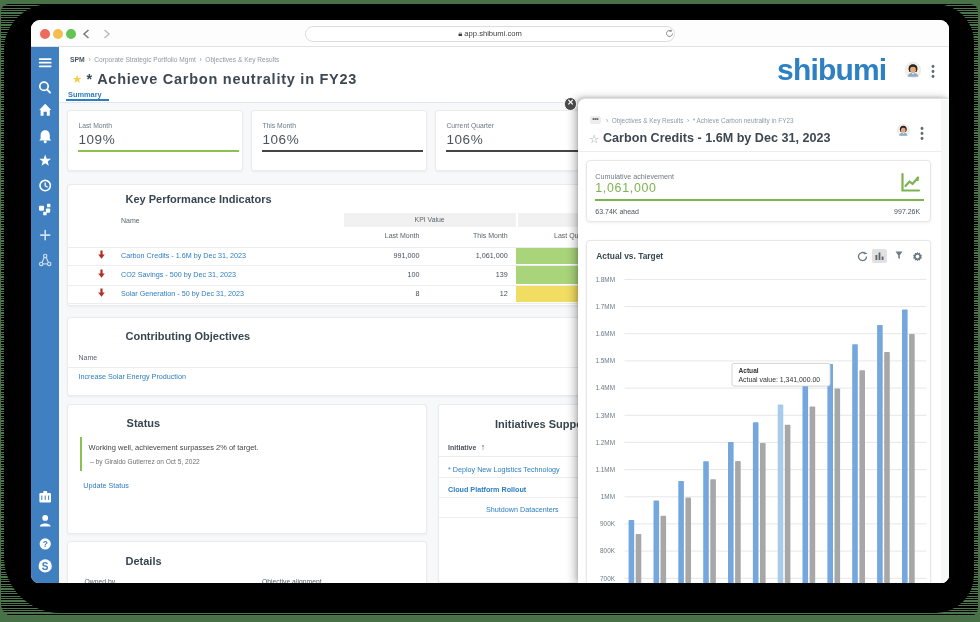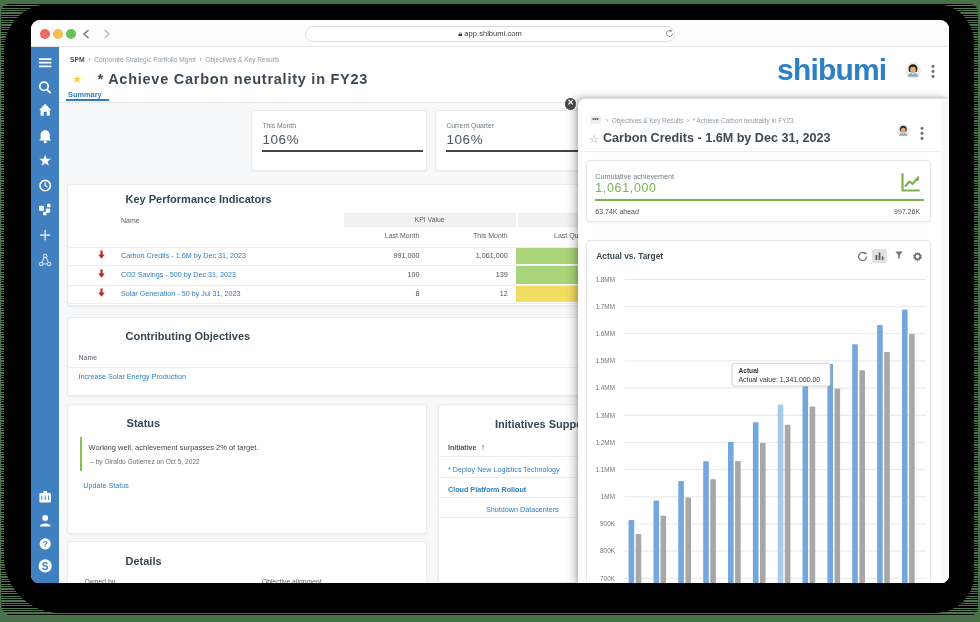--- a/index.html
+++ b/index.html
@@ -111,37 +111,42 @@
     <circle cx="14.2" cy="497" r="5.6" fill="#fff"></circle>
         <text x="14.2" y="500.2" text-anchor="middle" font-size="8.4" font-weight="bold" fill="#4180c0" font-family="Liberation Sans">?</text>
     <circle cx="14.2" cy="519" r="6.6" fill="#fff"></circle>
         <text x="14.2" y="522.8" text-anchor="middle" font-size="10" font-weight="bold" fill="#4180c0" font-family="Liberation Sans">S</text>
     </svg>
   </div>
 
   <div id="header"></div>
   <div id="crumb1" class="abs" style="left:39px; top:36.5px; font-size:6.6px; color:#8d9aa5;"><b style="color:#49565f;">SPM</b> &nbsp;›&nbsp; Corporate Strategic Portfolio Mgmt &nbsp;›&nbsp; Objectives &amp; Key Results</div>
   <div class="abs" style="left:41px; top:52.5px; font-size:11.5px; color:#f6cf45;">★</div>
-  <div class="abs" style="left:55.5px; top:51px; font-size:14.5px; font-weight:bold; color:#3e4852; letter-spacing:0.75px;margin-left:11px;">* Achieve Carbon neutrality in FY23</div>
+  <div class="abs" style="left:55.5px; top:51px; font-size:14.5px; font-weight:bold; color:#3e4852; letter-spacing:0.75px;">* Achieve Carbon neutrality in FY23</div>
   <div class="abs" style="left:37px; top:70.3px; font-size:7.4px; font-weight:bold; color:#2d7dc2;">Summary</div>
   <div id="tabline"></div>
   <div id="hdrline"></div>
   <div id="logo">shibumi</div>
   <svg class="abs" style="left:874px; top:42.4px;" width="16" height="16" viewBox="0 0 16 16">
       <circle cx="8" cy="8" r="7.7" fill="#f3efe9" stroke="#e3e3e3" stroke-width="0.6"></circle>
       <path d="M8 2.2 C11.4 2.2 12.6 4.6 12.4 7.2 L11.6 10 L4.4 10 L3.6 7.2 C3.4 4.6 4.6 2.2 8 2.2 Z" fill="#2e2620"></path>
       <ellipse cx="8" cy="7.8" rx="2.9" ry="3.3" fill="#e0a97e"></ellipse>
       <path d="M5 6.2 C5.4 4.4 10.6 4.4 11 6.2 L11 5.4 C10 3.6 6 3.6 5 5.4 Z" fill="#2e2620"></path>
       <path d="M2.6 14.8 C3.2 11.6 6 10.8 8 10.8 C10 10.8 12.8 11.6 13.4 14.8 Z" fill="#8facc4"></path>
       <path d="M6.8 11 L8 12.6 L9.2 11 Z" fill="#fff"></path>
     </svg>
   <div class="vdots" style="left:899px; top:44px; width:6px;">•<br>•<br>•</div>
 
   <div id="content"></div>
 
+  <div class="card" style="left:36.4px; top:90px; width:176px; height:61px;">
+    <div class="mcap">Last Month</div>
+      <div class="mval">109%</div>
+      <div class="mbar" style="background:#8bc152;"></div>
+  </div>
   <div class="card" style="left:220.4px; top:90px; width:176px; height:61px;">
     <div class="mcap">This Month</div>
       <div class="mval">106%</div>
       <div class="mbar" style="background:#454545;"></div>
   </div>
   <div class="card" style="left:404.4px; top:90px; width:176px; height:61px;">
     <div class="mcap">Current Quarter</div>
       <div class="mval">106%</div>
       <div class="mbar" style="background:#454545;"></div>
   </div>
@@ -169,21 +174,21 @@
     <div class="t7" style="left:369.3px; top:66.8px; width:70px; text-align:right; color:#454f58;">1,061,000</div>
     <svg class="abs" style="left:29.6px; top:84.5px;" width="7" height="9" viewBox="0 0 7 9">
         <path d="M2.4 0.5 L4.6 0.5 L4.6 4.5 L6.8 4.5 L3.5 8.8 L0.2 4.5 L2.4 4.5 Z" fill="#b03028"></path>
       </svg>
     <div class="t7 link" style="left:52.6px; top:85.8px;">CO2 Savings - 500 by Dec 31, 2023</div>
     <div class="t7" style="left:281px; top:85.8px; width:70px; text-align:right; color:#454f58;">100</div>
     <div class="t7" style="left:369.3px; top:85.8px; width:70px; text-align:right; color:#454f58;">139</div>
     <svg class="abs" style="left:29.6px; top:103.5px;" width="7" height="9" viewBox="0 0 7 9">
         <path d="M2.4 0.5 L4.6 0.5 L4.6 4.5 L6.8 4.5 L3.5 8.8 L0.2 4.5 L2.4 4.5 Z" fill="#b03028"></path>
       </svg>
-    <div class="t7 link" style="left:52.6px; top:104.8px;">Solar Generation - 50 by Jul 31, 2023</div>
+    <div class="t7 link" style="left:52.6px; top:104.8px;">Solar Generation - 50 by Dec 31, 2023</div>
     <div class="t7" style="left:281px; top:104.8px; width:70px; text-align:right; color:#454f58;">8</div>
     <div class="t7" style="left:369.3px; top:104.8px; width:70px; text-align:right; color:#454f58;">12</div>
   </div>
 
   <div class="card" id="contrib" style="left:36.4px; top:297.3px; width:872px; height:79.6px;">
     <div class="ctitle" style="left:10.1px; top:12px;">Contributing Objectives</div>
     <div class="t7" style="left:10.1px; top:36.3px; color:#5a646c; font-size:7px;">Name</div>
     <div class="sep" style="top:49.3px;"></div>
     <div class="t7 link" style="left:10.1px; top:54.2px;">Increase Solar Energy Production</div>
   </div>

